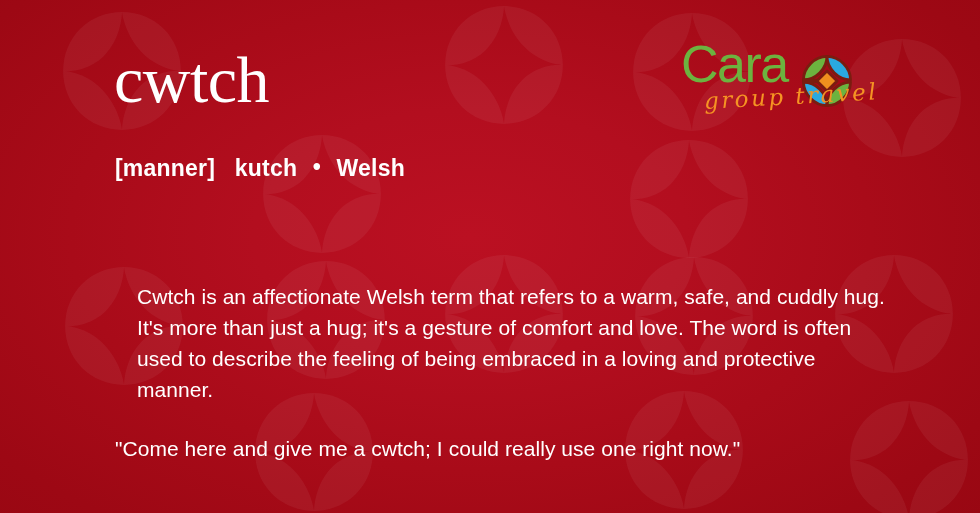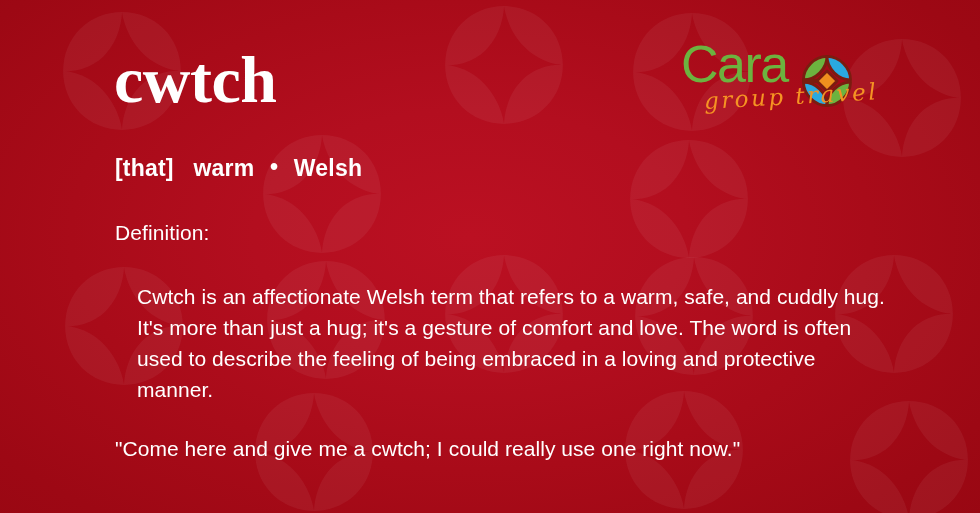--- a/index.html
+++ b/index.html
@@ -44,21 +44,21 @@
     inset: 0;
   }
 
   #headword {
     position: absolute;
     left: 114px;
     top: 47px;
     font-family: "Liberation Serif", serif;
     font-size: 66px;
     line-height: 1;
-    font-weight: 700;
+    font-weight: 400;
     color: #ffffff;
     letter-spacing: -0.5px;
   }
 
   #pronunciation {
     position: absolute;
     left: 115px;
     top: 155px;
     font-size: 23px;
     font-weight: 700;
@@ -237,28 +237,27 @@
         <path d="M50 96 C 76 96 96 76 96 50 C 96 50 78 48 64 62 C 50 76 50 96 50 96 Z" class="wm-petal"></path>
         <path d="M4 50 C 4 76 24 96 50 96 C 50 96 48 78 34 64 C 20 50 4 50 4 50 Z" class="wm-petal"></path>
       </svg>
     </div>
 
   <div id="content">
 
     <div id="headword">cwtch</div>
 
     <div id="pronunciation">
-      <span>[that]</span>
+      <span>[manner]</span>
       <span>&nbsp;</span>
-      <span>warm</span>
+      <span>kutch</span>
       <span class="sep">•</span>
       <span>Welsh</span>
     </div>
 
-    <div id="definition-label">Definition:</div>
 
     <div id="definition-body">Cwtch is an affectionate Welsh term that refers to a warm, safe, and cuddly hug. It's more than just a hug; it's a gesture of comfort and love. The word is often used to describe the feeling of being embraced in a loving and protective manner.</div>
 
     <div id="example-quote">"Come here and give me a cwtch; I could really use one right now."</div>
 
     <div id="logo">
       <div id="logo-wordmark">Cara</div>
 
       <span id="logo-mark">
         <svg width="56" height="56" viewBox="0 0 100 100" aria-hidden="true">

